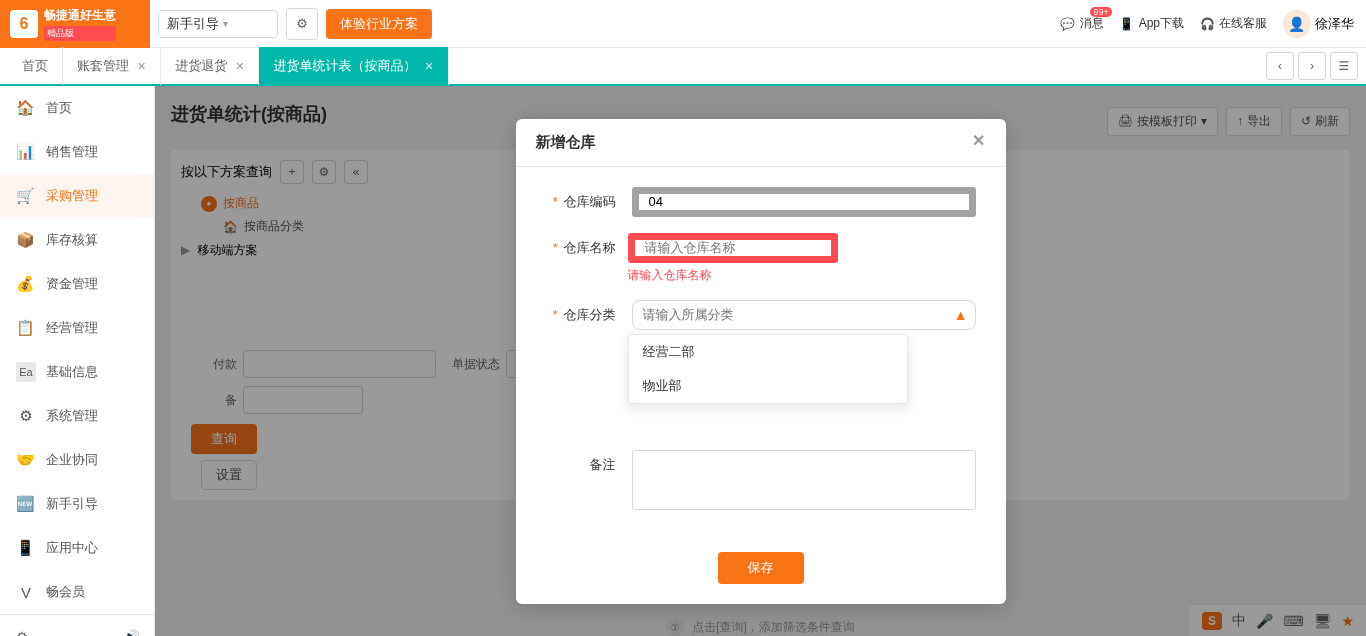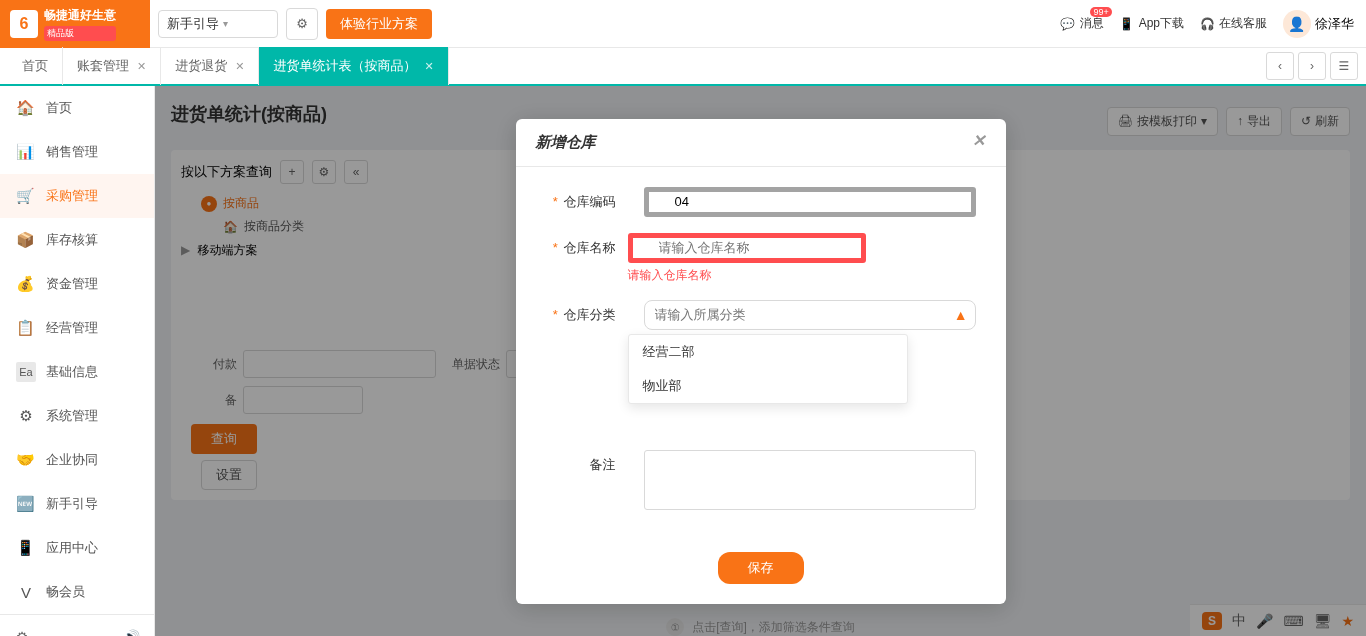--- a/index.html
+++ b/index.html
@@ -189,38 +189,38 @@
       justify-content: center; z-index: 100;
     }
     .modal {
       background: #fff; border-radius: 6px; width: 490px;
       box-shadow: 0 4px 24px rgba(0,0,0,0.18);
       overflow: visible; position: relative;
     }
     .modal-header {
       display: flex; align-items: flex-start; justify-content: space-between;
       padding: 14px 20px; border-bottom: 1px solid #e8e8e8;
-      font-size: 15px; font-weight: 600; color: #333; font-style: italic;
+      font-size: 15px; font-weight: 600; color: #333;
     }
     .modal-close {
       cursor: pointer; color: #999; font-size: 16px; line-height: 1;
     }
     .modal-body { padding: 20px 30px 16px; }
     .form-row {
-      display: flex; align-items: flex-start; gap: 28px;
+      display: flex; align-items: flex-start; gap: 16px;
       margin-bottom: 16px; position: relative;
     }
     .form-label {
       font-size: 13px; color: #333; min-width: 70px; text-align: right;
       line-height: 30px; flex-shrink: 0;
     }
     .required-star { color: #f97316; margin-right: 2px; }
     .form-input {
-      flex: 1; height: 30px; border: 5px solid #a3a3a3; border-radius: 3px;
-      padding: 0 26px; font-size: 13px; outline: none;
+      flex: 1; height: 30px; border: 7px solid #a3a3a3; border-radius: 3px;
+      padding: 0 10px; font-size: 13px; outline: none;
     }
     .form-input.error {
       border-color: #ff4d4f;
     }
     .error-tip {
       position: absolute; left: 82px; top: 32px;
       color: #ff4d4f; font-size: 12px;
     }
     .form-select-wrapper { flex: 1; position: relative; }
     .form-select-input {
@@ -249,21 +249,21 @@
       cursor: pointer;
     }
     .dropdown-item.selected { background: #fde8d8; color: #f97316; }
 
     
     .modal-footer {
       display: flex; justify-content: center; gap: 12px;
       padding: 10px 20px 20px;
     }
     .save-btn {
-      background: #f97316; color: #fff; border: none; border-radius: 12px;
+      background: #f97316; color: #fff; border: none; border-radius: 4px;
       padding: 7px 30px; cursor: pointer; font-size: 13px;
     }
     .hint-row {
       display: flex; align-items: center; gap: 8px;
       color: #999; font-size: 12px;
     }
     .hint-circle {
       width: 18px; height: 18px; border-radius: 50%; background: #e8e8e8;
       display: flex; align-items: center; justify-content: center;
       font-size: 10px; color: #999;

